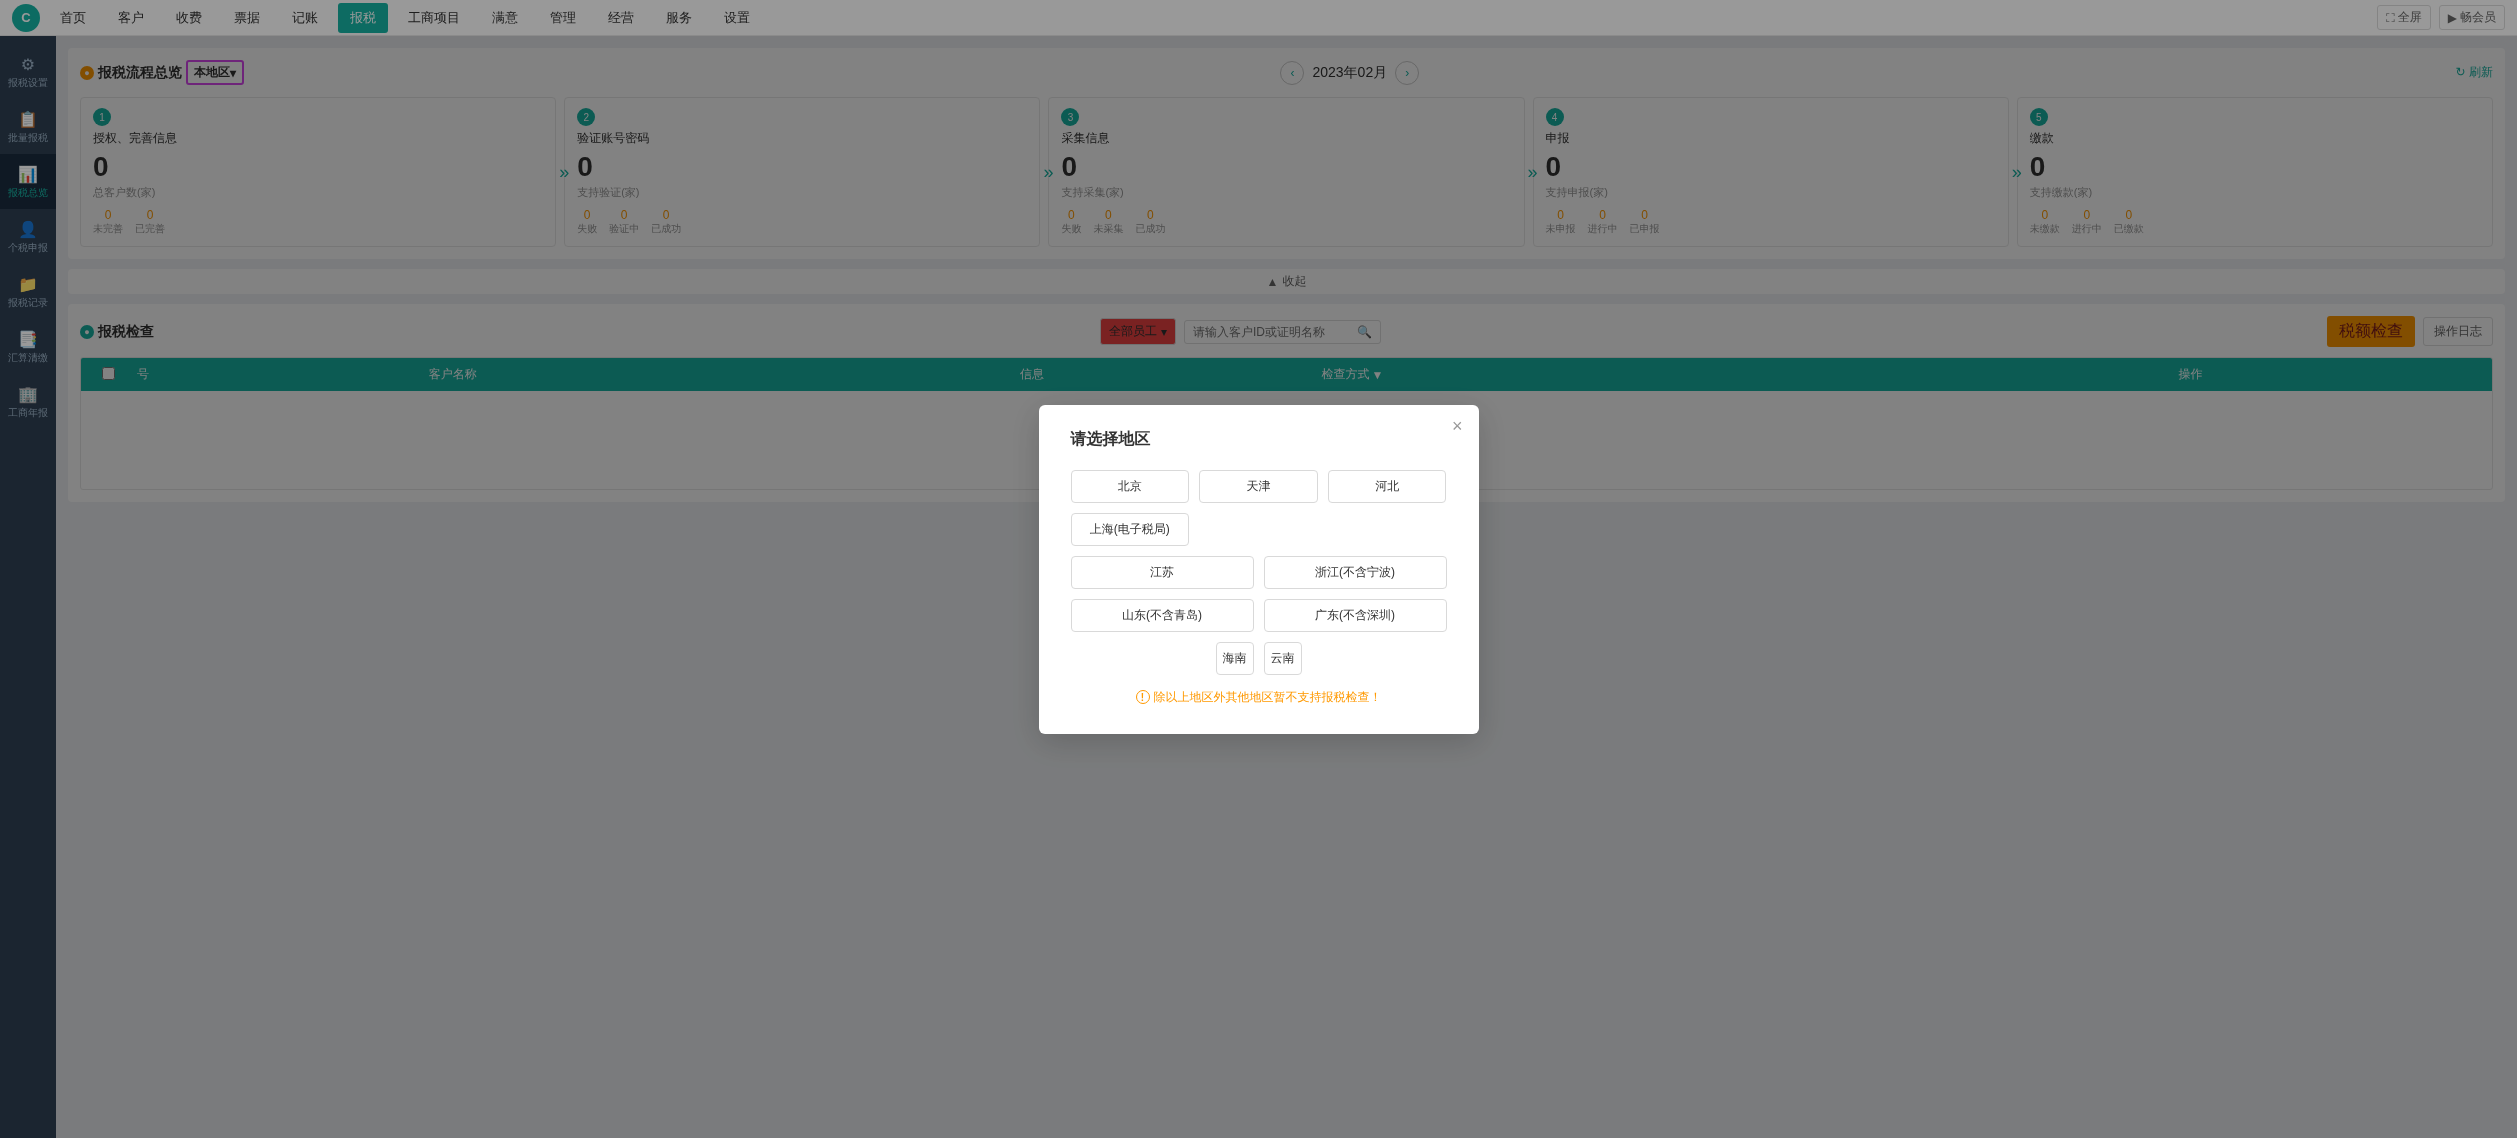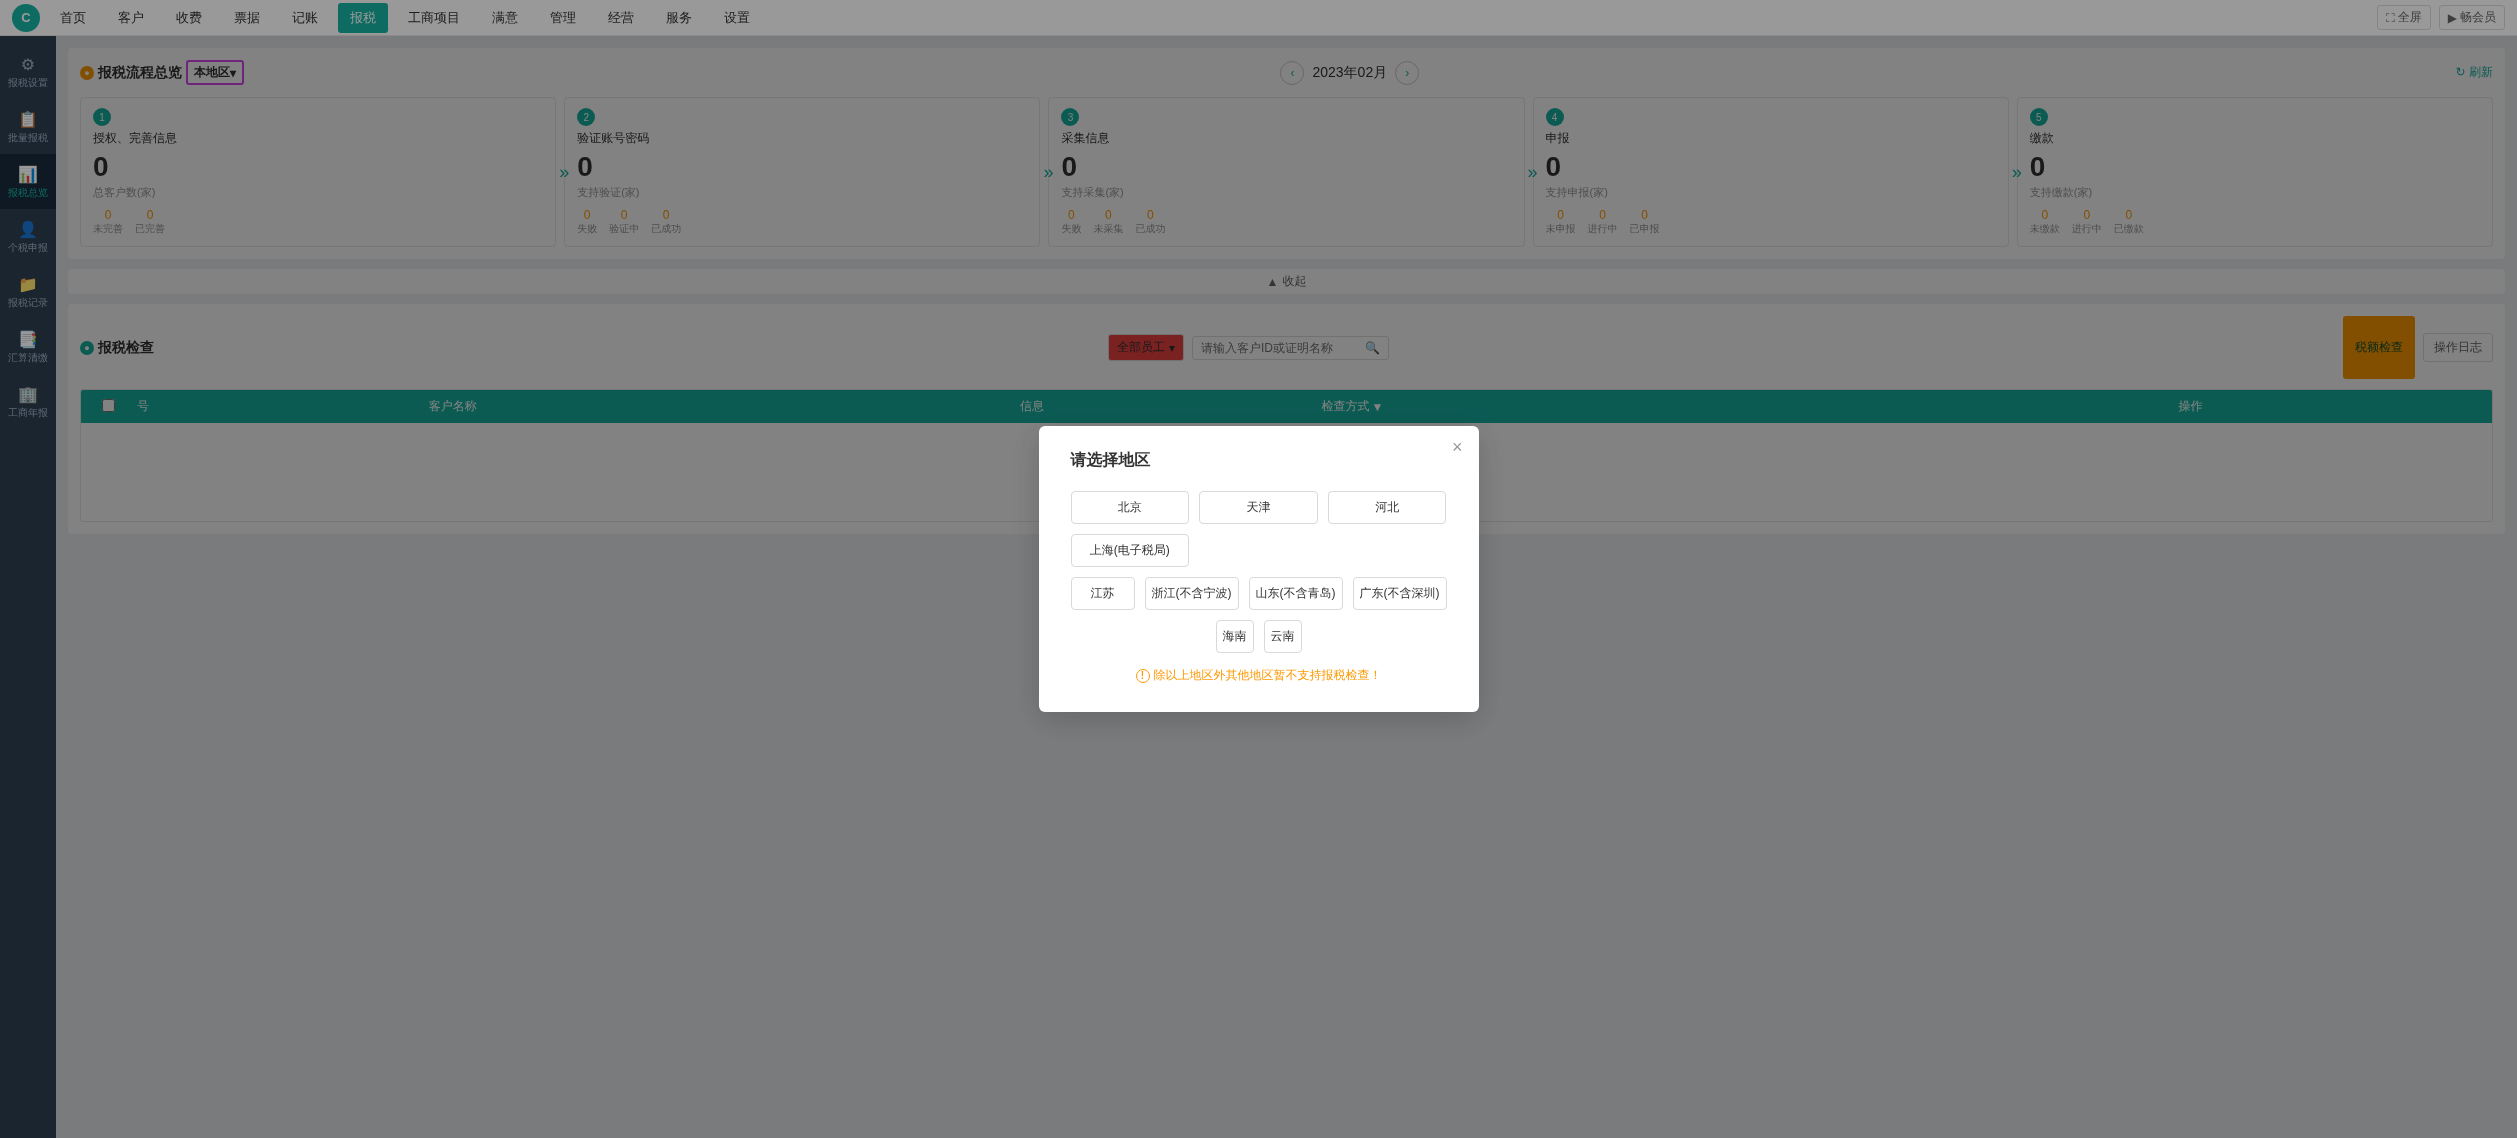--- a/index.html
+++ b/index.html
@@ -261,25 +261,25 @@
       font-size: 12px;
       color: #999;
     }
     .tax-check-actions {
       display: flex;
       align-items: center;
       gap: 8px;
     }
     .btn-check {
       background: #f90;
-      color: #14532d;
+      color: #7f1d1d;
       border: none;
       border-radius: 3px;
-      padding: 23px 12px;
-      font-size: 12px;
+      padding: 5px 12px;
+      font-size: 16px;
       cursor: pointer;
     }
     .btn-log {
       border: 1px solid #ddd;
       background: #fff;
       border-radius: 3px;
       padding: 5px 10px;
       font-size: 12px;
       cursor: pointer;
       color: #666;
@@ -362,21 +362,21 @@
       color: #333;
       margin-bottom: 20px;
     }
     .modal-region-grid {
       display: grid;
       grid-template-columns: repeat(3, 1fr);
       gap: 10px;
       margin-bottom: 10px;
     }
     .modal-region-grid.row2 {
-      grid-template-columns: repeat(4, 1fr);
+      grid-template-columns: repeat(2, 1fr);
     }
     .modal-region-grid.row3 {
       display: flex;
       justify-content: center;
       gap: 10px;
       margin-bottom: 14px;
     }
     .region-btn {
       border: 1px solid #d9d9d9;
       background: #fff;

